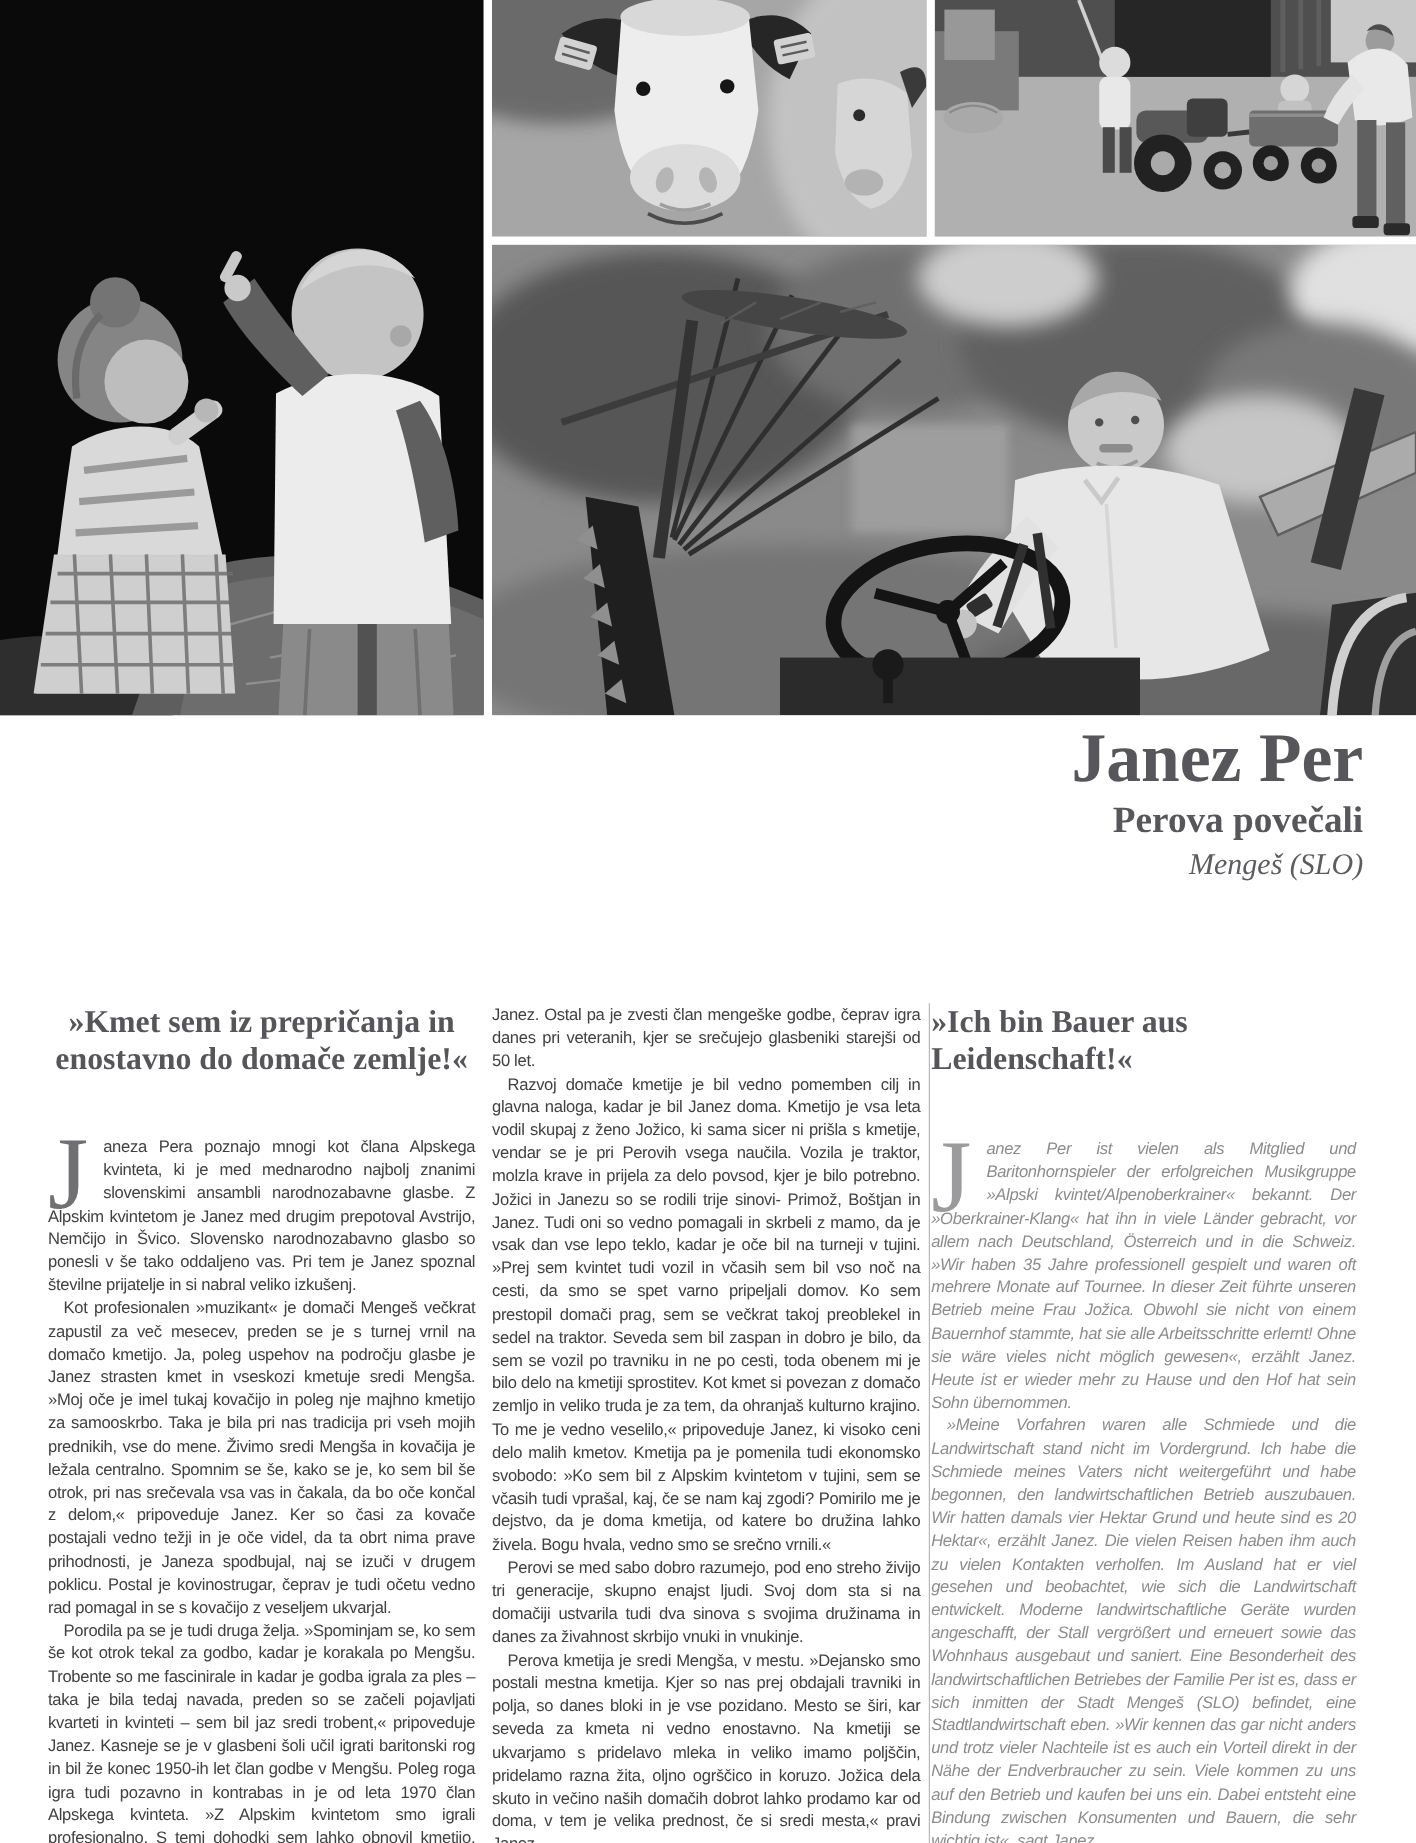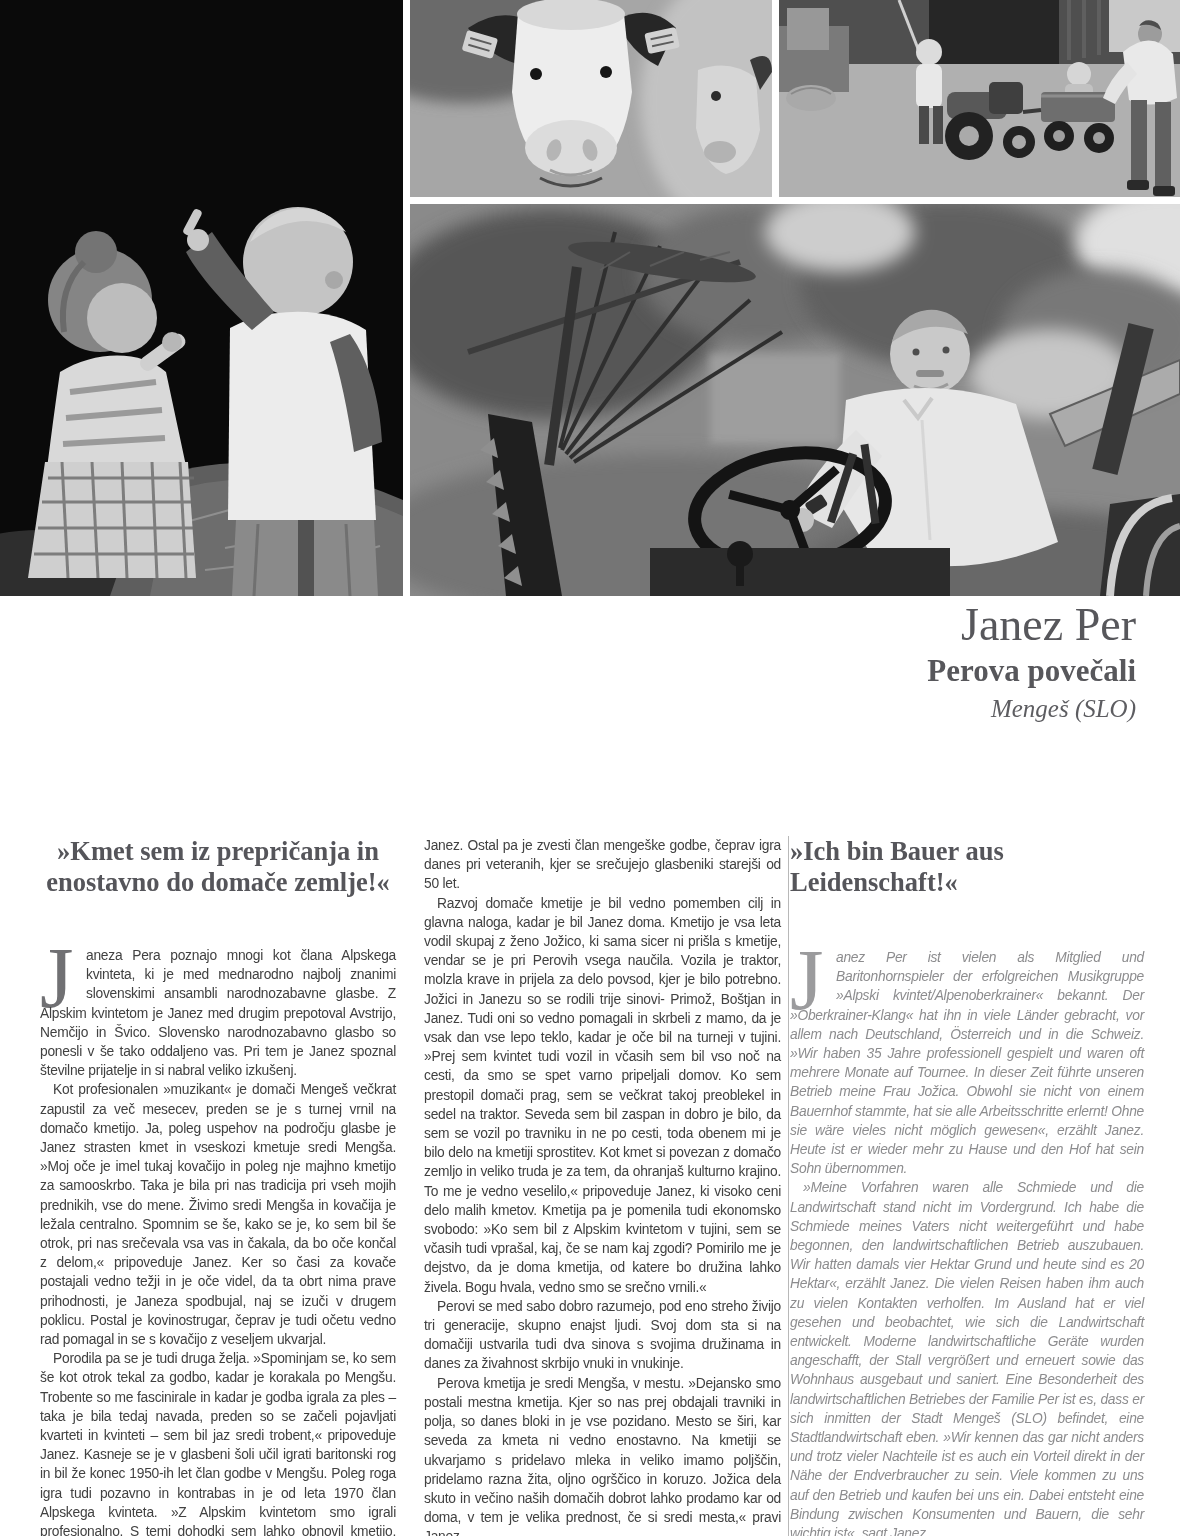--- a/index.html
+++ b/index.html
@@ -10,29 +10,29 @@
   .ph{position:absolute;overflow:hidden;background:#9a9a9a;}
   .ph svg{display:block;width:100%;height:100%;}
   .ph-left{left:0;top:0;width:403px;height:596px;}
   .ph-cow{left:410px;top:0;width:362px;height:197px;}
   .ph-kids{left:779px;top:0;width:401px;height:197px;}
   .ph-man{left:410px;top:204px;width:770px;height:392px;}
 
   
   .title-block{position:absolute;top:602px;right:44px;text-align:right;
                font-family:"Liberation Serif",serif;color:#57575b;}
-  .t-name{font-size:46px;font-weight:normal;line-height:1.02;}
+  .t-name{font-size:58px;font-weight:bold;line-height:1.02;}
   .t-farm{font-size:31px;font-weight:bold;line-height:1.1;margin-top:5px;}
   .t-loc{font-size:25px;font-style:italic;line-height:1.15;margin-top:7px;color:#5d5d61;}
 
   
   .text-area{position:absolute;left:40px;top:836px;bottom:0;display:flex;align-items:stretch;}
   .col{box-sizing:border-box;}
   .col1{width:356px;}
-  .col2{width:357px;margin-left:28px;}
+  .col2{width:357px;margin-left:14px;}
   .col3{width:356px;margin-left:7px;border-left:1px solid #b8b8b8;padding-left:1px;}
 
   .headline{font-family:"Liberation Serif",serif;font-weight:bold;font-size:26.5px;
             line-height:31px;color:#55555a;}
   .headline .hl{display:block;}
   .sl-heading{text-align:center;margin-bottom:48px;}
   .de-heading{text-align:left;margin-bottom:50px;}
 
   p.body{margin:0;font-size:13.8px;line-height:19.2px;letter-spacing:-0.25px;
          color:#414141;text-align:justify;}

